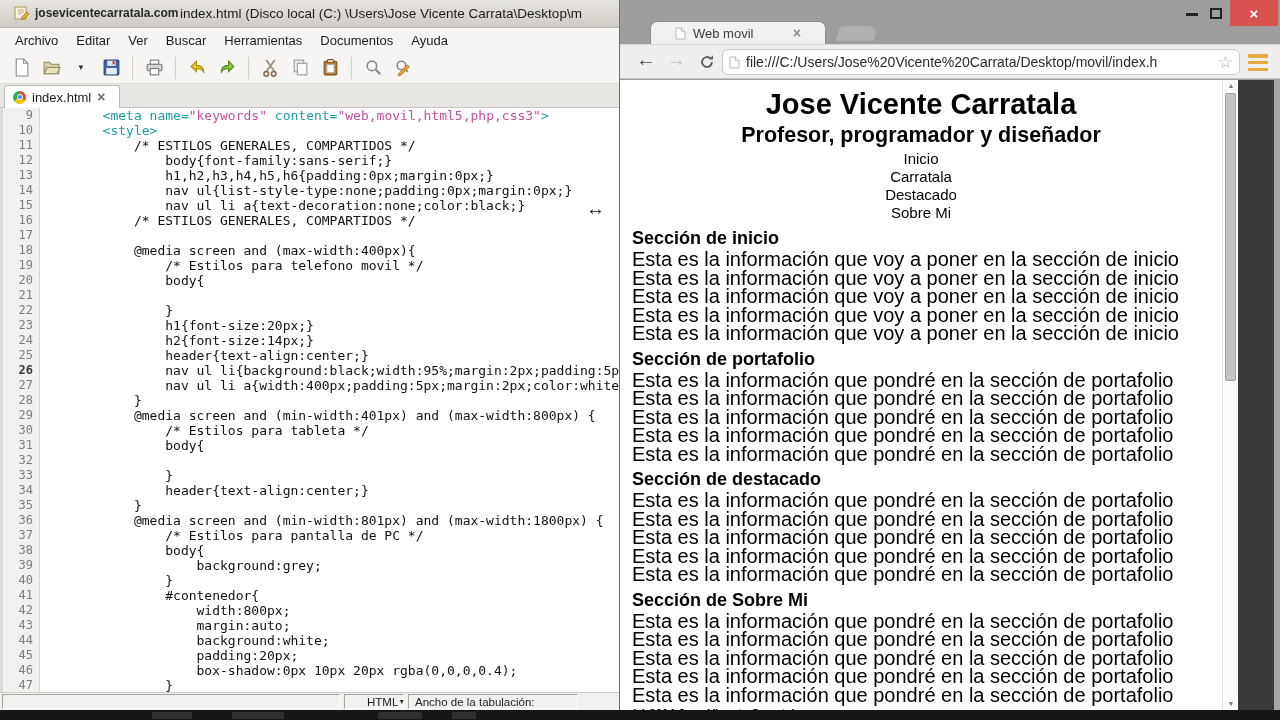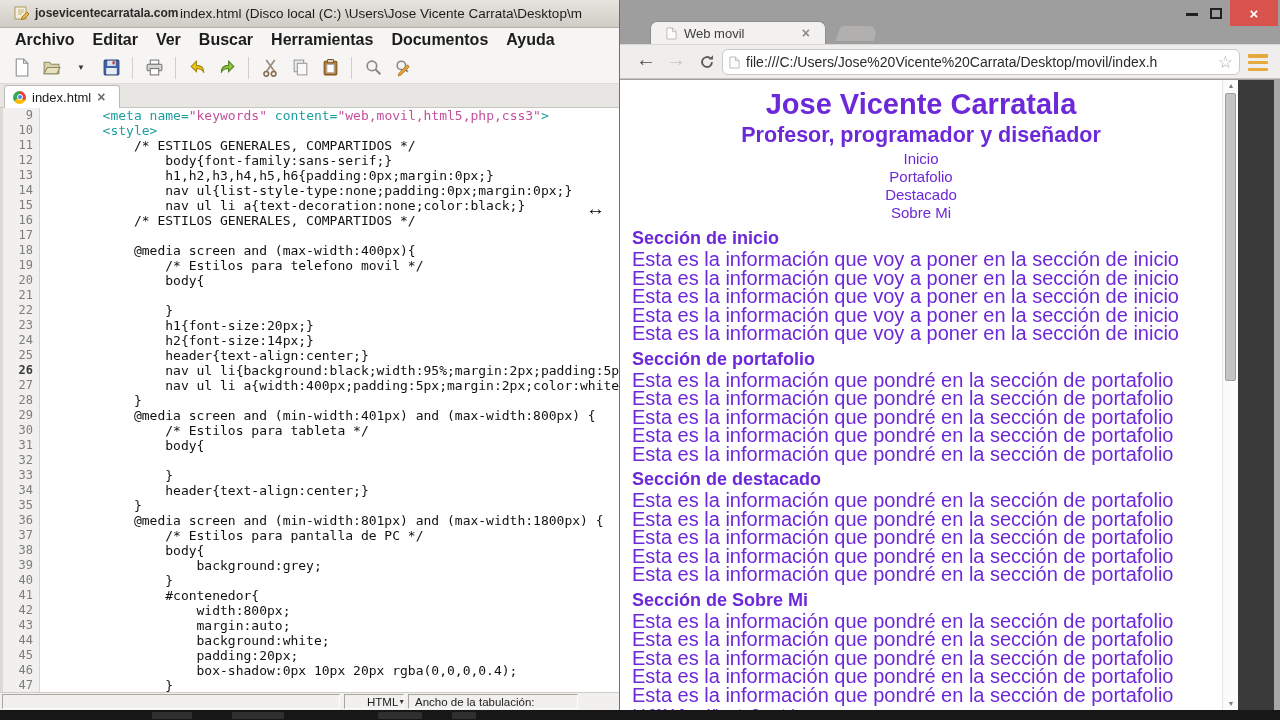--- a/index.html
+++ b/index.html
@@ -12,21 +12,21 @@
           border-right:1px solid #6f6f6f;overflow:hidden;}
   .e-title{position:absolute;left:0;top:0;width:100%;height:28px;
            background:linear-gradient(#e6e4de,#cfccc5);border-bottom:1px solid #b4b1aa;}
   .wm{position:absolute;left:14px;top:5px;display:flex;align-items:center;gap:5px;
       font-size:12px;font-weight:bold;color:#2a2a2a;}
   .wm svg{width:16px;height:16px;}
   .e-title-text{position:absolute;left:180px;top:6px;font-size:13.5px;color:#1c1c1c;
                 white-space:nowrap;}
   .e-menu{position:absolute;left:0;top:28px;width:100%;height:24px;background:#f6f5f3;
           display:flex;align-items:center;padding-left:6px;}
-  .menu-item{font-size:16px;color:#1c1c1c;padding:3px 9px;cursor:default;font-weight:bold;}
+  .menu-item{font-size:13px;color:#1c1c1c;padding:3px 9px;cursor:default;}
   .e-tool{position:absolute;left:0;top:52px;width:100%;height:32px;background:#f6f5f3;
           border-bottom:1px solid #dedbd6;display:flex;align-items:center;padding-left:8px;gap:4px;}
   .tool-btn{width:26px;height:26px;display:flex;align-items:center;justify-content:center;}
   .tool-btn svg{width:19px;height:19px;}
   .tool-sep{width:1px;height:22px;background:#d2cfc9;margin:0 4px;}
   .tool-caret{font-size:8px;color:#333;width:12px;text-align:center;}
   .e-tabbar{position:absolute;left:0;top:84px;width:100%;height:24px;background:#e8e6e2;
             border-bottom:1px solid #c9c6c0;}
   .e-tab{position:absolute;left:4px;top:1px;height:23px;min-width:116px;background:#fff;
          border:1px solid #bdbab4;border-bottom:none;border-radius:3px 3px 0 0;
@@ -59,21 +59,21 @@
   .st-tab{width:170px;}
 
   
   .browser{position:absolute;left:620px;top:0;width:660px;height:712px;background:#9e9e9e;overflow:hidden;}
   .btn-min{position:absolute;left:566px;top:13px;width:12px;height:3px;background:#222;}
   .btn-max{position:absolute;left:590px;top:8px;width:12px;height:11px;border:2px solid #222;background:transparent;}
   .btn-close{position:absolute;left:610px;top:0;width:48px;height:26px;background:#d9534e;
              color:#fff;font-size:15px;font-weight:bold;display:flex;align-items:center;justify-content:center;}
   .b-tab{position:absolute;left:30px;top:21px;width:176px;height:23px;background:#f2f1ef;
          border-radius:7px 7px 0 0;border:1px solid #8f8d8b;border-bottom:none;
-         display:flex;align-items:center;gap:7px;padding:0 15px;font-size:13px;color:#3d3d3d;}
+         display:flex;align-items:center;gap:7px;padding:0 24px;font-size:13px;color:#3d3d3d;}
   .b-tab .doc-ico svg{width:11px;height:13px;display:block;}
   .b-tab-label{flex:1;white-space:nowrap;overflow:hidden;}
   .b-tab-close{color:#8a8a8a;font-size:14px;font-weight:bold;}
   .b-newtab{position:absolute;left:218px;top:26px;width:38px;height:15px;background:#b2b0ae;
             border-radius:4px 10px 0 0;transform:skewX(-18deg);}
   .b-toolbar{position:absolute;left:0;top:44px;width:100%;height:35px;background:#f0eeec;
              border-bottom:1px solid #c6c3c0;border-top:1px solid #d9d7d4;}
   .nav-arrow{position:absolute;top:3px;font-size:20px;font-weight:bold;}
   .b-back{left:16px;color:#4c4c4c;}
   .b-fwd{left:46px;color:#c6c4c2;}
@@ -82,21 +82,21 @@
          border:1px solid #cbc9c7;border-radius:6px;display:flex;align-items:center;
          gap:6px;padding:0 6px;overflow:hidden;}
   .b-url .doc-ico svg{width:11px;height:13px;display:block;flex:0 0 auto;}
   .url-text{font-size:14px;color:#2a2a2a;white-space:nowrap;overflow:hidden;flex:1;}
   .url-star{font-size:17px;color:#b0aeac;flex:0 0 auto;}
   .b-menu{position:absolute;left:628px;top:9px;width:20px;height:17px;display:flex;
           flex-direction:column;justify-content:space-between;}
   .b-menu i{display:block;height:3.5px;background:#e5a93c;border-radius:1px;}
   .b-content{position:absolute;left:0;top:80px;width:100%;height:630px;background:#fff;}
   .page{position:absolute;left:2px;top:0;width:600px;height:100%;background:#fff;
-        padding:6px 12px 0 10px;color:#6d28d9;}
+        padding:6px 12px 0 10px;color:#000000;}
   .page h1{margin:2px 0 0;font-size:29px;text-align:center;font-weight:bold;}
   .page h2{margin:2px 0 2px;font-size:21.5px;text-align:center;font-weight:bold;}
   .page-nav{list-style:none;margin:2px 0 4px;padding:0;text-align:center;}
   .page-nav li{font-size:15px;line-height:18px;}
   .page h3{margin:6px 0 1px;font-size:18px;font-weight:bold;}
   .page p{margin:0;font-size:20px;line-height:18.5px;width:578px;}
   .page-footer{font-size:11.5px;font-weight:bold;margin-top:3px;}
   .b-scroll{position:absolute;left:602px;top:0;width:16px;height:630px;background:#fbfbfb;
             border-left:1px solid #e4e4e4;}
   .sc-up,.sc-down{position:absolute;left:0;width:16px;height:12px;font-size:7px;color:#7a7a7a;
@@ -329,21 +329,21 @@
           <i></i>
         </span>
     </div>
 
     <div class="b-content">
       <div class="page">
         <h1>Jose Vicente Carratala</h1>
         <h2>Profesor, programador y diseñador</h2>
         <ul class="page-nav">
             <li>Inicio</li>
-            <li>Portafolio</li>
+            <li>Carratala</li>
             <li>Destacado</li>
             <li>Sobre Mi</li>
           </ul>
         <div id="sections">
             <h3>Sección de inicio</h3>
             <p>Esta es la información que voy a poner en la sección de inicio Esta es la información que voy a poner en la sección de inicio Esta es la información que voy a poner en la sección de inicio Esta es la información que voy a poner en la sección de inicio Esta es la información que voy a poner en la sección de inicio</p>
             <h3>Sección de portafolio</h3>
             <p>Esta es la información que pondré en la sección de portafolio Esta es la información que pondré en la sección de portafolio Esta es la información que pondré en la sección de portafolio Esta es la información que pondré en la sección de portafolio Esta es la información que pondré en la sección de portafolio</p>
             <h3>Sección de destacado</h3>
             <p>Esta es la información que pondré en la sección de portafolio Esta es la información que pondré en la sección de portafolio Esta es la información que pondré en la sección de portafolio Esta es la información que pondré en la sección de portafolio Esta es la información que pondré en la sección de portafolio</p>

